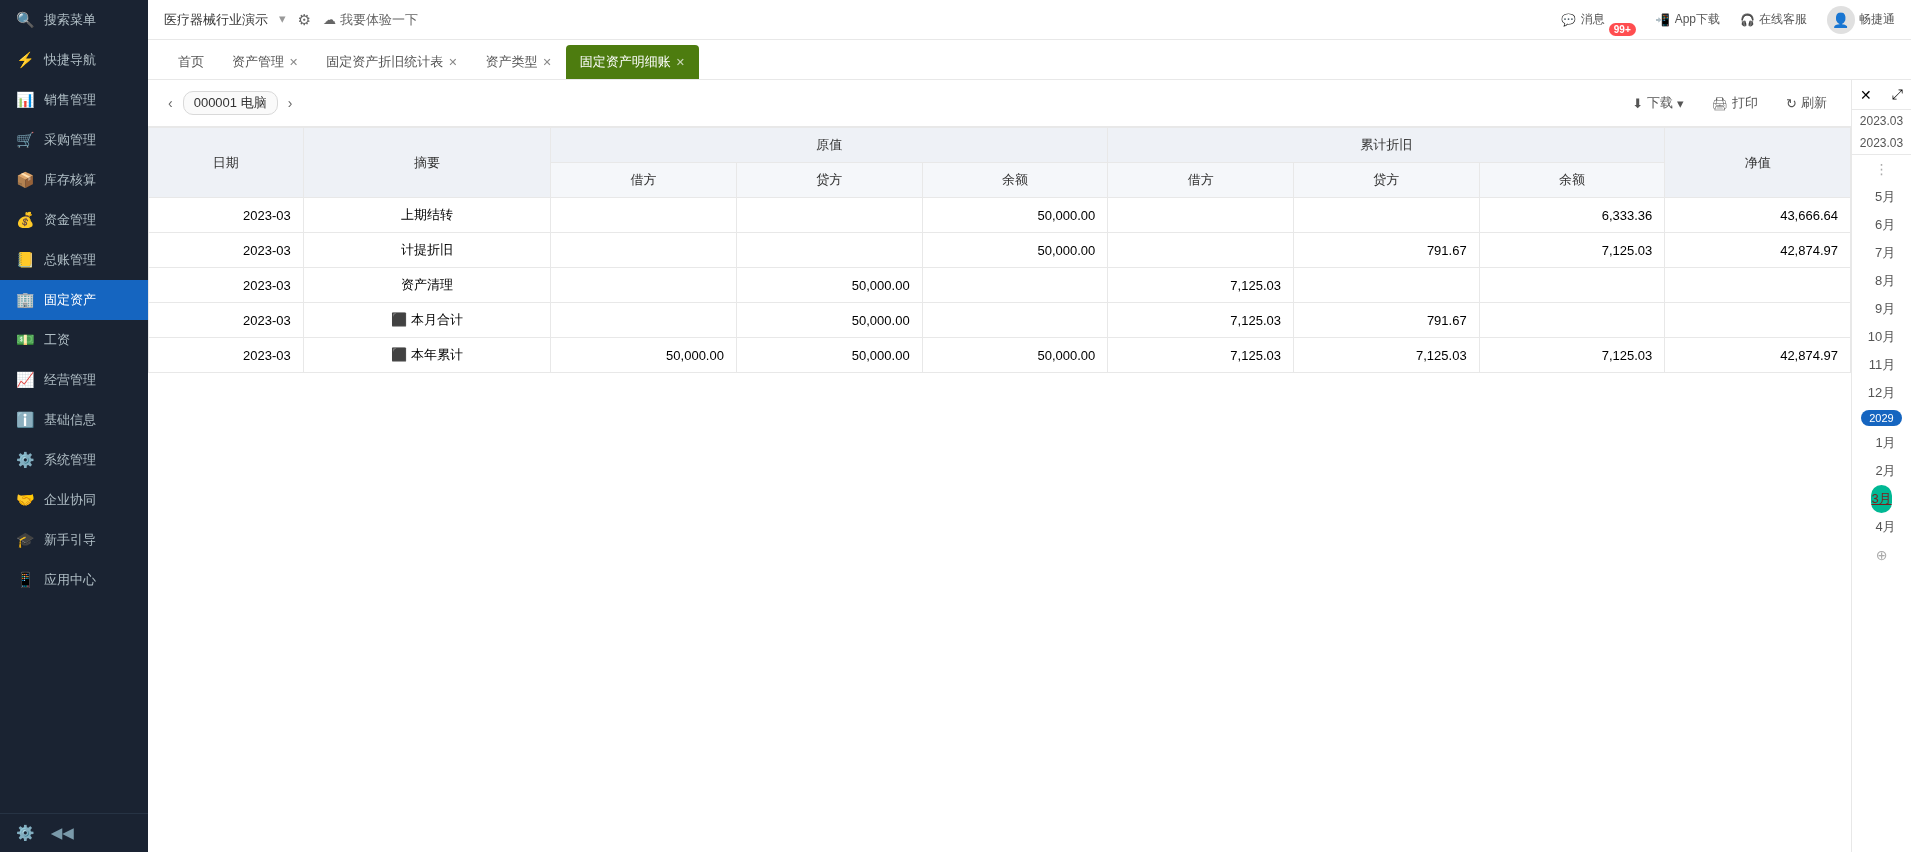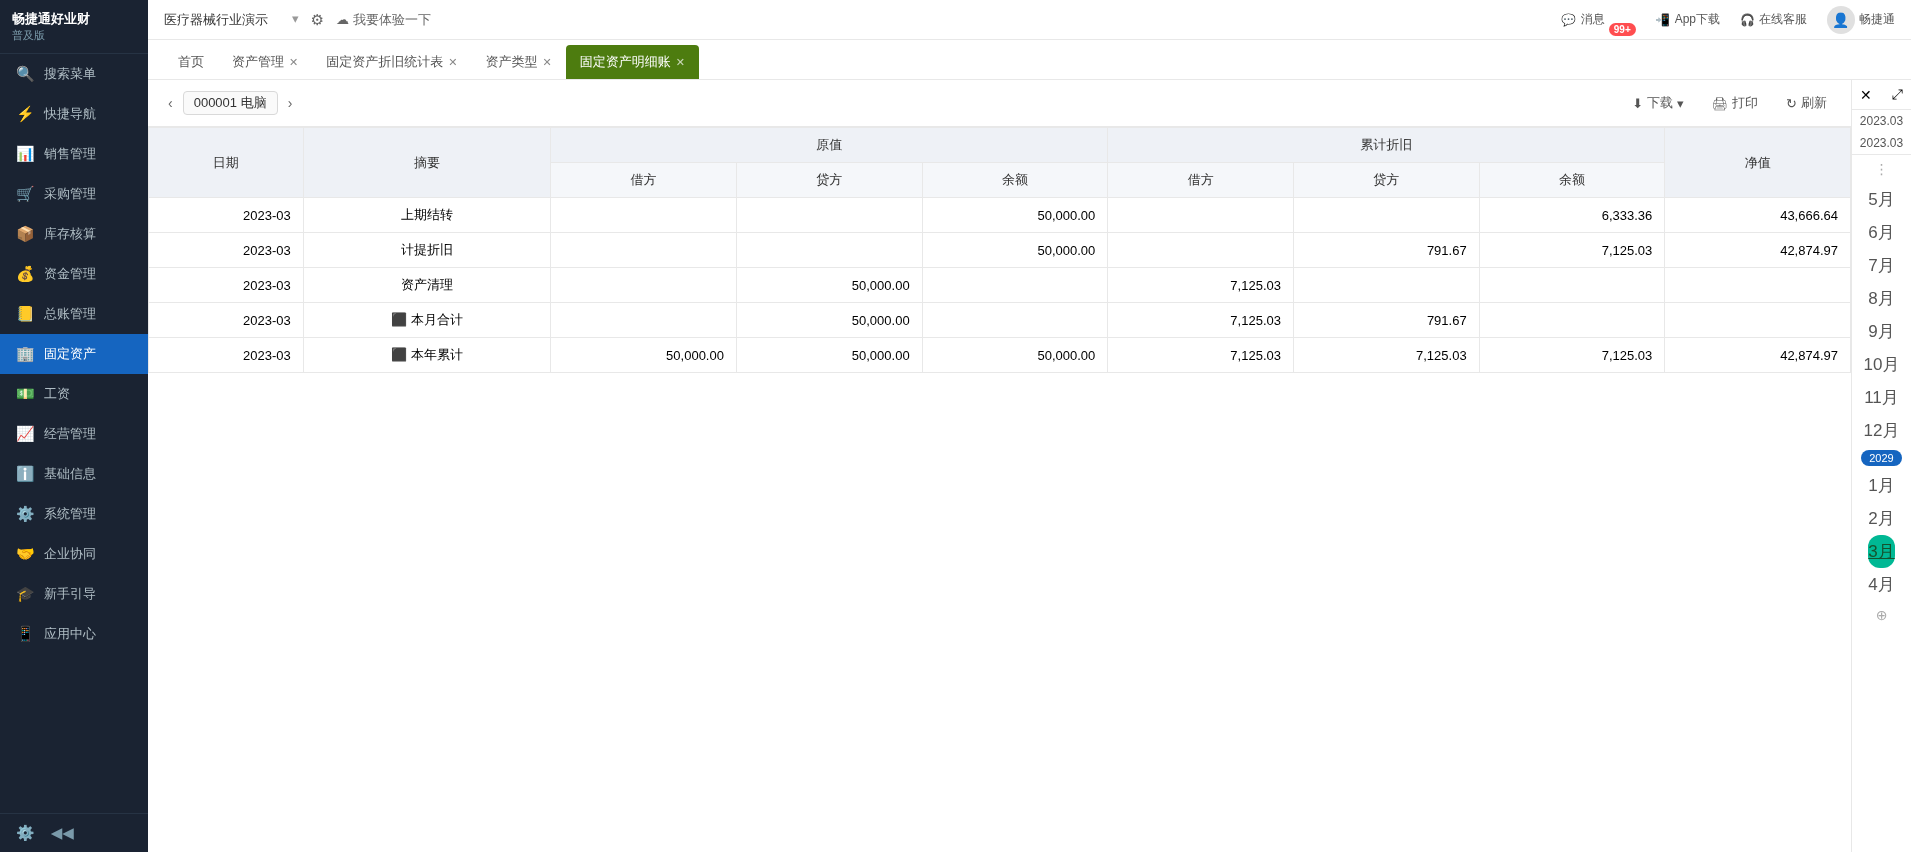--- a/index.html
+++ b/index.html
@@ -71,21 +71,21 @@
       display: flex;
       align-items: center;
       padding: 0 16px;
       border-bottom: 1px solid #e8e8e8;
       gap: 12px;
       flex-shrink: 0;
     }
     .topbar-company {
       display: flex;
       align-items: flex-start;
-      gap: 24px;
+      gap: 11px;
       color: #333;
       font-size: 13px;
       cursor: pointer;
     }
     .topbar-company .chevron { color: #999; }
     .topbar-settings { color: #666; cursor: pointer; font-size: 15px; }
     .topbar-experience {
       display: flex;
       align-items: center;
       gap: 4px;
@@ -182,21 +182,21 @@
     .asset-nav-btn {
       background: none;
       border: none;
       cursor: pointer;
       color: #666;
       font-size: 14px;
       padding: 2px 4px;
     }
     .asset-code {
       border: 1px solid #d9d9d9;
-      border-radius: 4px;
+      border-radius: 10px;
       padding: 2px 10px;
       font-size: 13px;
       color: #333;
       background: #fafafa;
     }
     .panel-toolbar-right {
       margin-left: auto;
       display: flex;
       align-items: center;
       gap: 12px;
@@ -267,29 +267,29 @@
       text-align: center;
     }
     .year-label {
       color: #555;
       font-size: 12px;
       padding: 4px 0;
       cursor: pointer;
     }
     .month-item {
       padding: 5px 0;
-      text-align: center;
+      text-align: right;
       color: #555;
-      font-size: 17px;
+      font-size: 13px;
       cursor: pointer;
       width: 100%;
     }
     .month-item.active {
       background: #00b894;
-      color: #14532d;
+      color: #7f1d1d;
       border-radius: 12px;
       margin: 0 4px;
       width: calc(100% - 8px);
       text-decoration: underline;
     }
 
     .divider { width: 100%; height: 1px; background: #e8e8e8; }
 
     .dot-nav {
       display: flex;
@@ -298,24 +298,20 @@
       padding: 6px 0;
       color: #aaa;
       font-size: 14px;
       cursor: pointer;
     }
   </style>
 </head>
 <body>
 
 <div class="sidebar">
-  <div class="sidebar-logo">
-    <div class="logo-title">畅捷通好业财</div>
-    <div class="logo-sub">普及版</div>
-  </div>
   <div class="sidebar-scroll">
     <div class="sidebar-item">
       <span class="icon">🔍</span>
       <span>搜索菜单</span>
     </div>
     <div class="sidebar-item">
       <span class="icon">⚡</span>
       <span>快捷导航</span>
     </div>
     <div class="sidebar-item">

